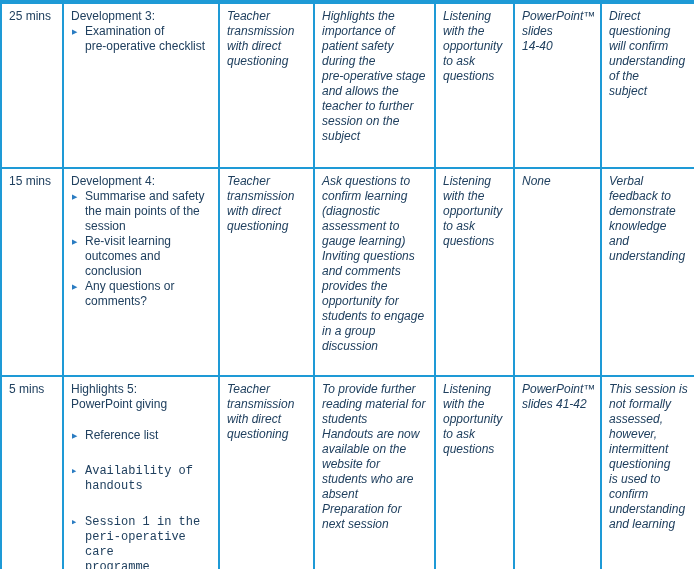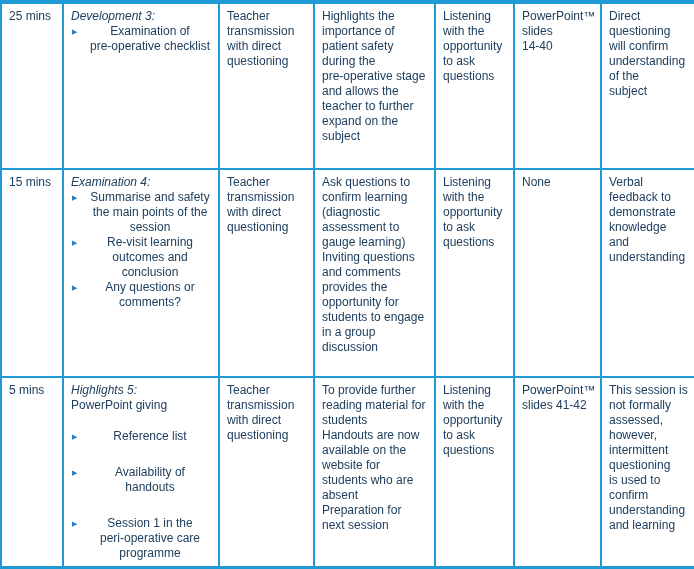--- a/index.html
+++ b/index.html
@@ -24,42 +24,42 @@
     vertical-align: top;
     padding: 5px 3px 4px 7px;
     box-sizing: border-box;
     overflow: hidden;
   }
   tr.r1 td { border-top-width: 4px; }
   tr.r3 td { border-bottom-width: 3px; }
   tr.r1 { height: 166px; margin-top: 48px; }
   tr.r2 { height: 208px; }
   tr.r3 { height: 183px; }
-  .pre { white-space: pre-line; }
+  .pre { white-space: pre-line; font-style: italic; }
   td.time-col { padding-left: 8px; }
-  .dev-title { font-style: italic; }
+  .dev-title { }
   ul.bullets {
-    margin: 0; padding: 0; list-style: none; text-align: center;
+    margin: 0; padding: 0; list-style: none;
   }
   ul.bullets li {
     position: relative;
     padding-left: 14px;
     white-space: pre-line;
   }
   ul.bullets .tri {
     position: absolute;
     left: 1px;
     top: 2px;
     font-size: 7px;
     line-height: 11px;
     color: #2a7cc2;
     font-style: normal;
   }
   ul.bullets.spaced li { margin-top: 16px; }
-  ul.bullets.spaced li + li { margin-top: 21px; }
+  ul.bullets.spaced li + li { margin-top: 21px; font-family: Liberation Mono, monospace; }
 </style>
 </head>
 <body>
 
 <div class="page">
   <table class="lesson">
     <colgroup>
       <col style="width:62px">
       <col style="width:156px">
       <col style="width:95px">
@@ -83,42 +83,42 @@
 transmission
 with direct
 questioning</td>
         <td class="pre">Highlights the
 importance of
 patient safety
 during the
 pre-operative stage
 and allows the
 teacher to further
-expand on the
+session on the
 subject</td>
         <td class="pre">Listening
 with the
 opportunity
 to ask
 questions</td>
         <td class="pre">PowerPoint™
 slides
 14-40</td>
         <td class="pre">Direct
 questioning
 will confirm
 understanding
 of the
 subject</td>
       </tr>
 
       <tr class="r2">
         <td class="time-col">15 mins</td>
         <td>
-          <div class="dev-title">Examination 4:</div>
+          <div class="dev-title">Development 4:</div>
           <ul class="bullets">
             <li><span class="tri">▶</span><span>Summarise and safety
 the main points of the
 session</span></li>
             <li><span class="tri">▶</span><span>Re-visit learning
 outcomes and
 conclusion</span></li>
             <li><span class="tri">▶</span><span>Any questions or
 comments?</span></li>
           </ul>

